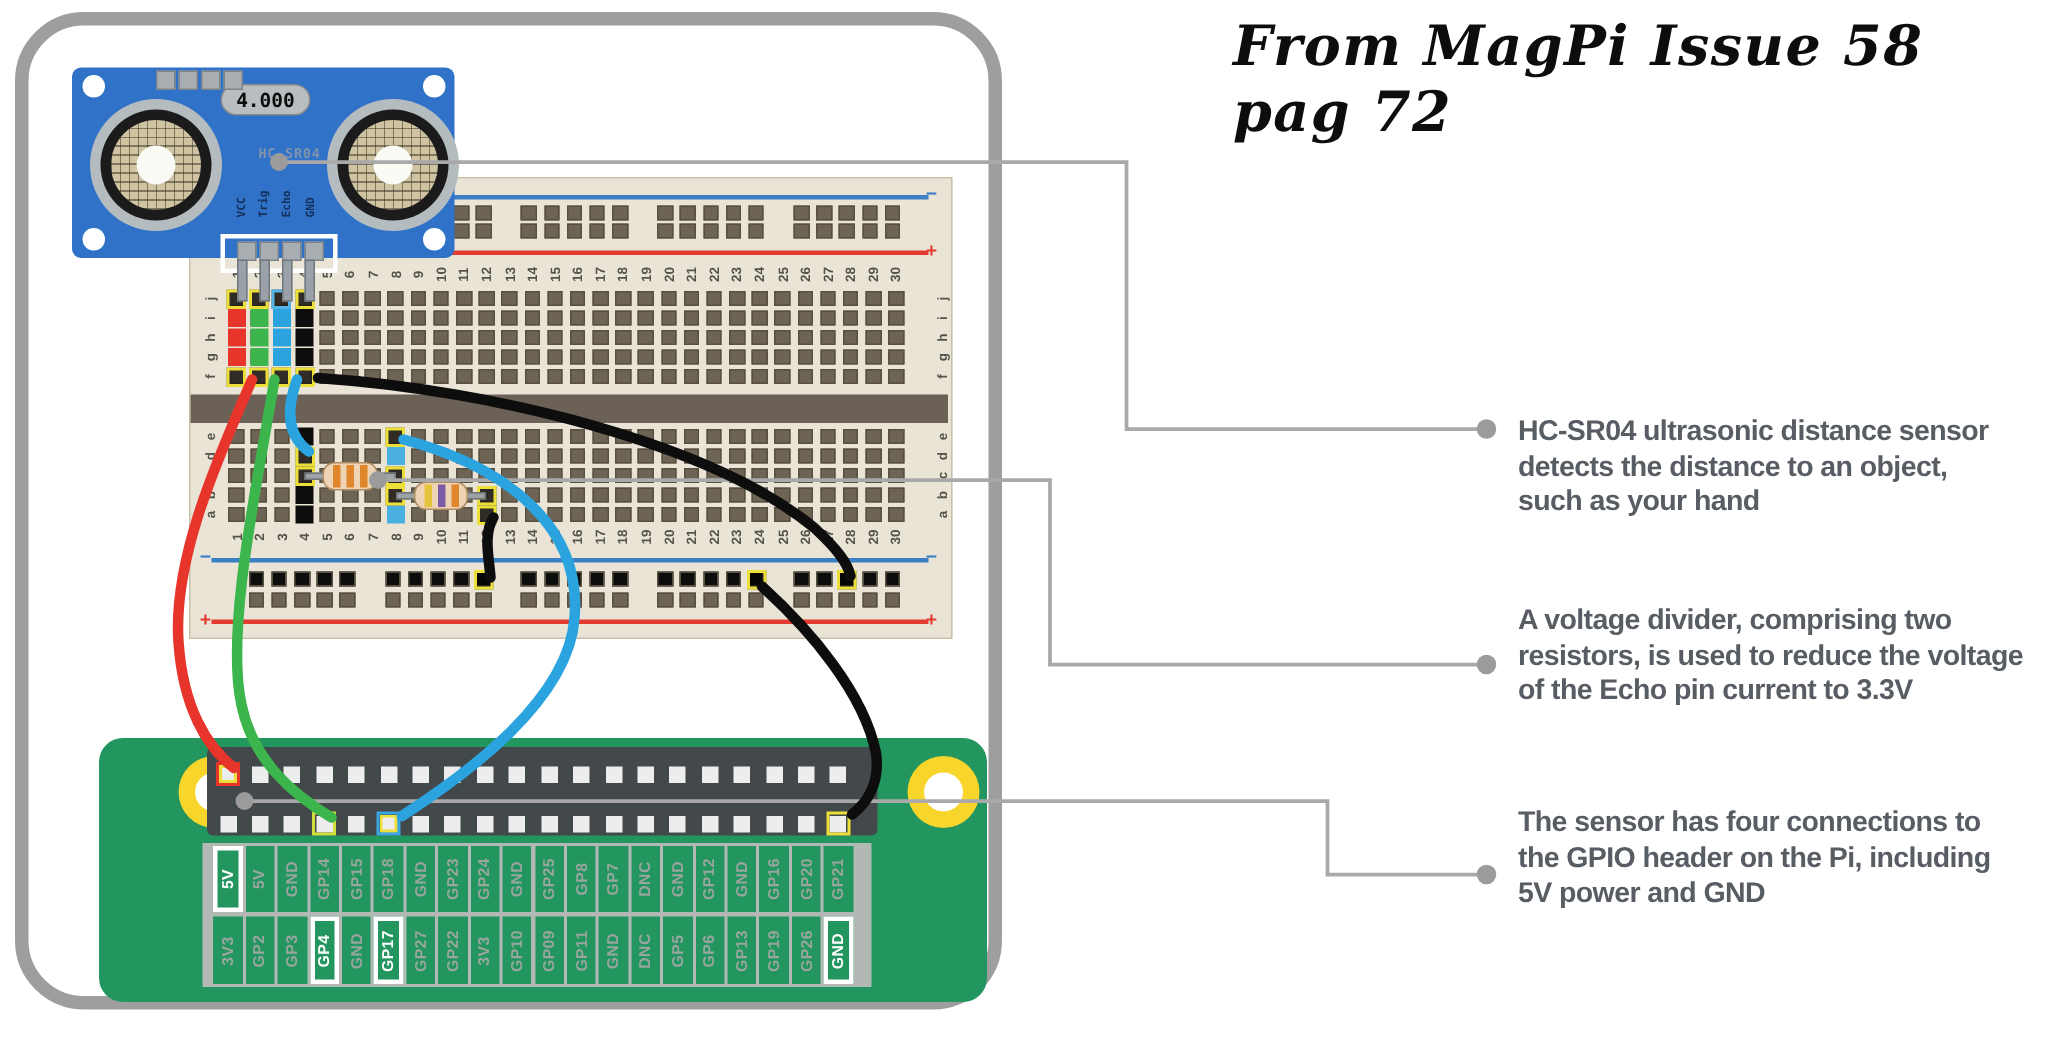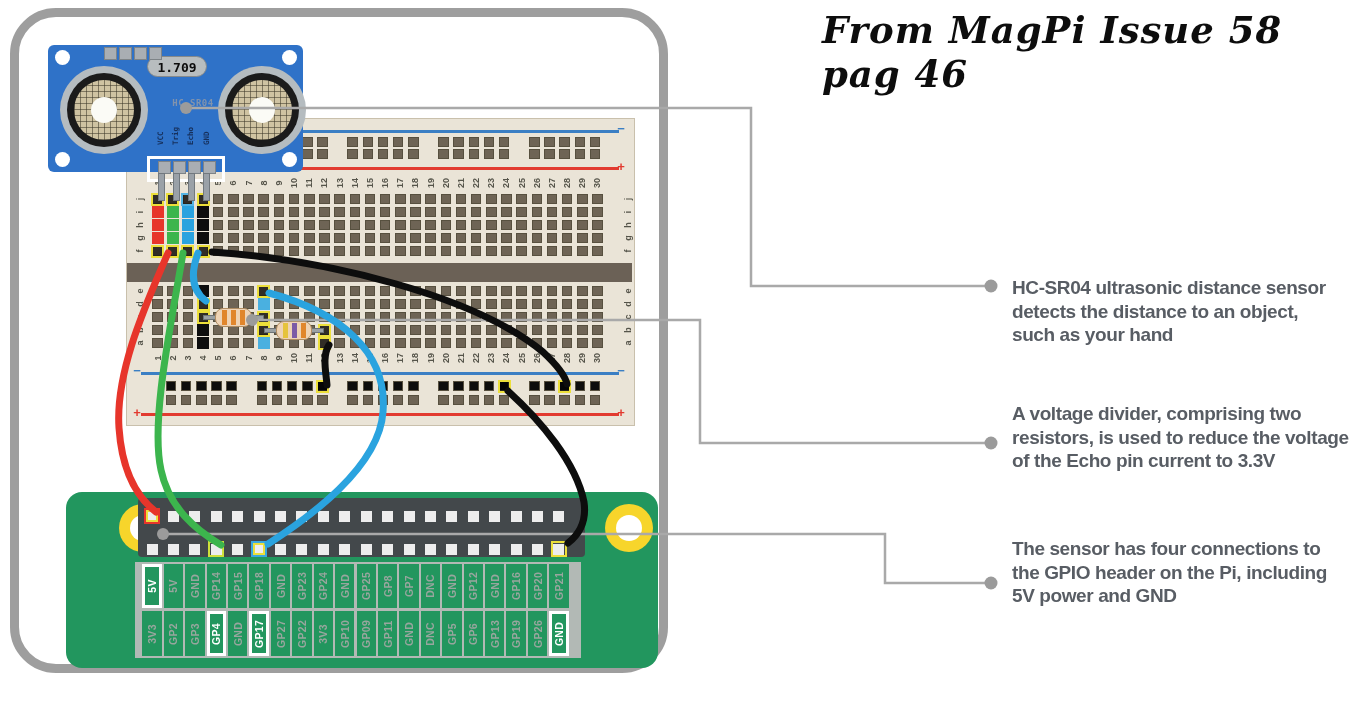--- a/index.html
+++ b/index.html
@@ -798,21 +798,21 @@
   <div class="xducer" style="left:12px;top:21px;">
     <div class="blk"></div>
       <div class="mesh"></div>
       <div class="ctr"></div>
   </div>
   <div class="xducer" style="left:170px;top:21px;">
     <div class="blk"></div>
       <div class="mesh"></div>
       <div class="ctr"></div>
   </div>
-  <div id="crystal">1.709</div>
+  <div id="crystal">4.000</div>
   <div id="sensor-model">HC-SR04</div>
   <div id="padbox">
       <div class="pad" style="left: 7.5px;"></div>
       <div class="pad" style="left: 22.7px;"></div>
       <div class="pad" style="left: 37.8px;"></div>
       <div class="pad" style="left: 53px;"></div>
     </div>
   <div id="sensor-pins">
       <div class="pinlabel" style="left: 108px; top: 80px; font-family: &quot;DejaVu Sans Mono&quot;, monospace;">VCC</div>
       <div class="pad" style="left: 55.5px;"></div>
@@ -866,13 +866,13 @@
     <div>A voltage divider, comprising two</div>
     <div>resistors, is used to reduce the voltage</div>
     <div>of the Echo pin current to 3.3V</div>
   </div>
 <div class="ann" style="left:1012px;top:537px;">
     <div>The sensor has four connections to</div>
     <div>the GPIO header on the Pi, including</div>
     <div>5V power and GND</div>
   </div>
 
-<div class="abs" id="title">From MagPi Issue 58 pag 46</div>
+<div class="abs" id="title">From MagPi Issue 58 pag 72</div>
 
 </body></html>

